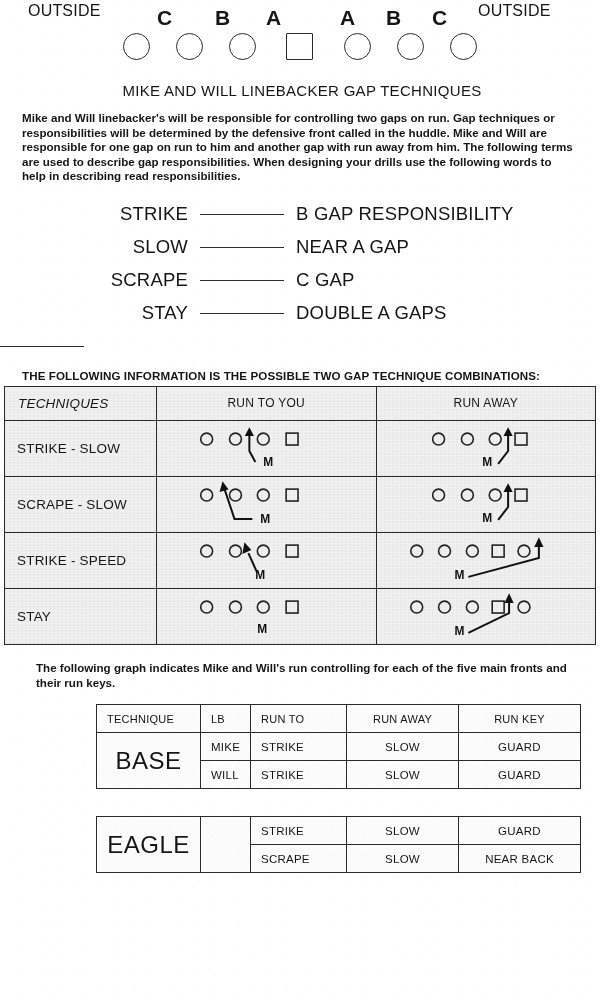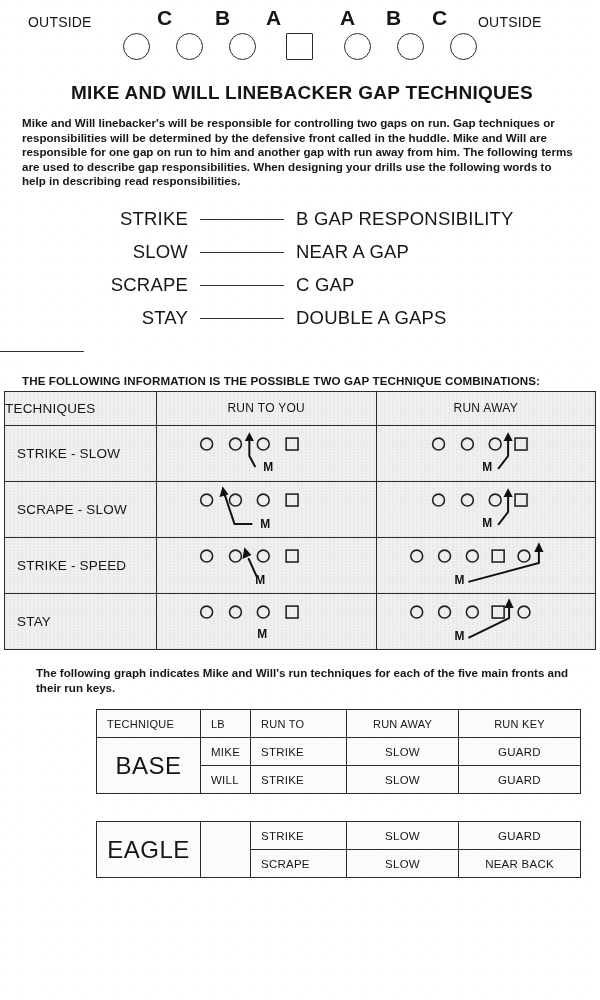--- a/index.html
+++ b/index.html
@@ -28,22 +28,22 @@
     z-index: 60;
   }
 
   
   #formation {
     position: relative;
     height: 78px;
   }
   .outside-label {
     position: absolute;
-    top: 14px;
-    font-size: 14px;
+    top: 2px;
+    font-size: 16px;
     letter-spacing: .2px;
   }
   .outside-left  { left: 28px; }
   .outside-right { left: 478px; }
 
   .gap-letter {
     position: absolute;
     top: 6px;
     font-size: 21px;
     font-weight: 600;
@@ -53,22 +53,22 @@
     top: 33px;
     width: 27px; height: 27px;
     border: 1.6px solid #2b2b2b;
   }
   .player.circle { border-radius: 50%; }
   .player.square { border-radius: 1px; }
 
   
   .doc-title {
     text-align: center;
-    font-size: 19px;
-    font-weight: 700;
+    font-size: 15px;
+    font-weight: 400;
     letter-spacing: .3px;
     margin: 4px 0 12px 4px;
   }
   .para {
     margin: 0 22px;
     font-size: 11.6px;
     line-height: 14.6px;
     text-align: left;
     font-weight: 600;
   }
@@ -119,21 +119,21 @@
   #combo-table td {
     border: 1.5px solid #2b2b2b;
     padding: 0;
     position: relative;
     background:
       repeating-linear-gradient(0deg, rgba(0,0,0,.035) 0 1px, transparent 1px 3px),
       repeating-linear-gradient(90deg, rgba(0,0,0,.03) 0 1px, transparent 1px 4px),
       #f2f2f2;
   }
   #combo-table .hdr { height: 34px; text-align: center; font-size: 12px; letter-spacing: .3px; }
-  #combo-table .hdr.left { text-align: left; padding-left: 0; }
+  #combo-table .hdr.left { text-align: left; padding-left: 13px; font-style: italic; }
   #combo-table .rowlabel {
     width: 152px;
     font-size: 13.5px;
     padding-left: 12px;
     letter-spacing: .2px;
   }
   #combo-table .diagcell { height: 55px; }
   .diag-svg { display: block; width: 100%; height: 55px; }
 
   
@@ -334,21 +334,21 @@
         <circle cx="148" cy="18" r="6" fill="none" stroke="#222" stroke-width="1.6"></circle>
         <path d="M92,44 L133,24 L133,12" fill="none" stroke="#111" stroke-width="2"></path>
         <path d="M133,4 L128.4,14 L137.6,14 Z" fill="#111"></path>
         <text x="78" y="46" font-family="Liberation Sans, sans-serif" font-size="12" font-weight="700" fill="#111">M</text>
       </svg>
     </td>
   </tr>
 </tbody>
   </table>
 
-<p class="para2">The following graph indicates Mike and Will's run techniques for each of the five main fronts and their run keys.</p>
+<p class="para2">The following graph indicates Mike and Will's run controlling for each of the five main fronts and their run keys.</p>
 
 <div class="fronts-wrap">
   <table class="fronts">
     <colgroup>
       <col class="col-tech">
         <col class="col-lb">
         <col class="col-to">
         <col class="col-away">
         <col class="col-key">
     </colgroup>

